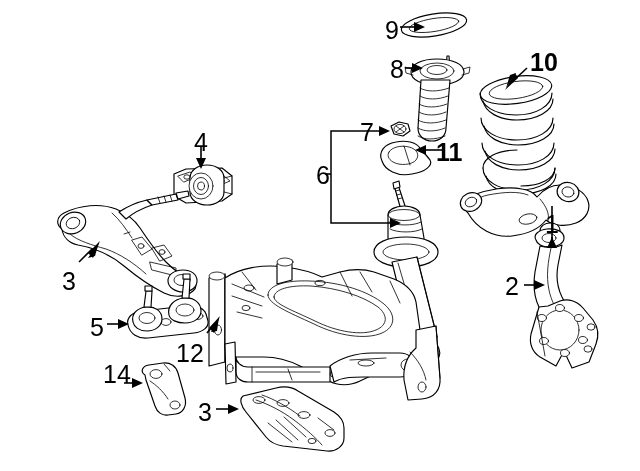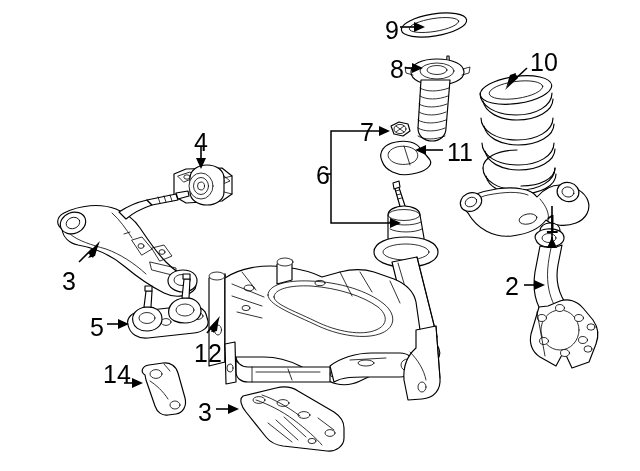--- a/index.html
+++ b/index.html
@@ -657,23 +657,23 @@
   <div class="callout-num" style="left:90px; top:315px;">5</div>
 
   <div class="callout-num" style="left:316px; top:163px;">6</div>
 
   <div class="callout-num" style="left:360px; top:120px;">7</div>
 
   <div class="callout-num" style="left:390px; top:57px;">8</div>
 
   <div class="callout-num" style="left:385px; top:18px;">9</div>
 
-  <div class="callout-num" style="left:530px; top:50px;">10</div>
-
-  <div class="callout-num" style="left:447px; top:140px;">11</div>
-
-  <div class="callout-num" style="left:194px; top:341px;">12</div>
+  <div class="callout-num" style="left:530px; top:50px;font-weight:bold;">10</div>
+
+  <div class="callout-num" style="left:436px; top:140px;font-weight:bold;">11</div>
+
+  <div class="callout-num" style="left:176px; top:341px;">12</div>
 
   <div class="callout-num" style="left:198px; top:400px;">3</div>
 
   <div class="callout-num" style="left:103px; top:362px;">14</div>
 
 </div>
 
 </body></html>

